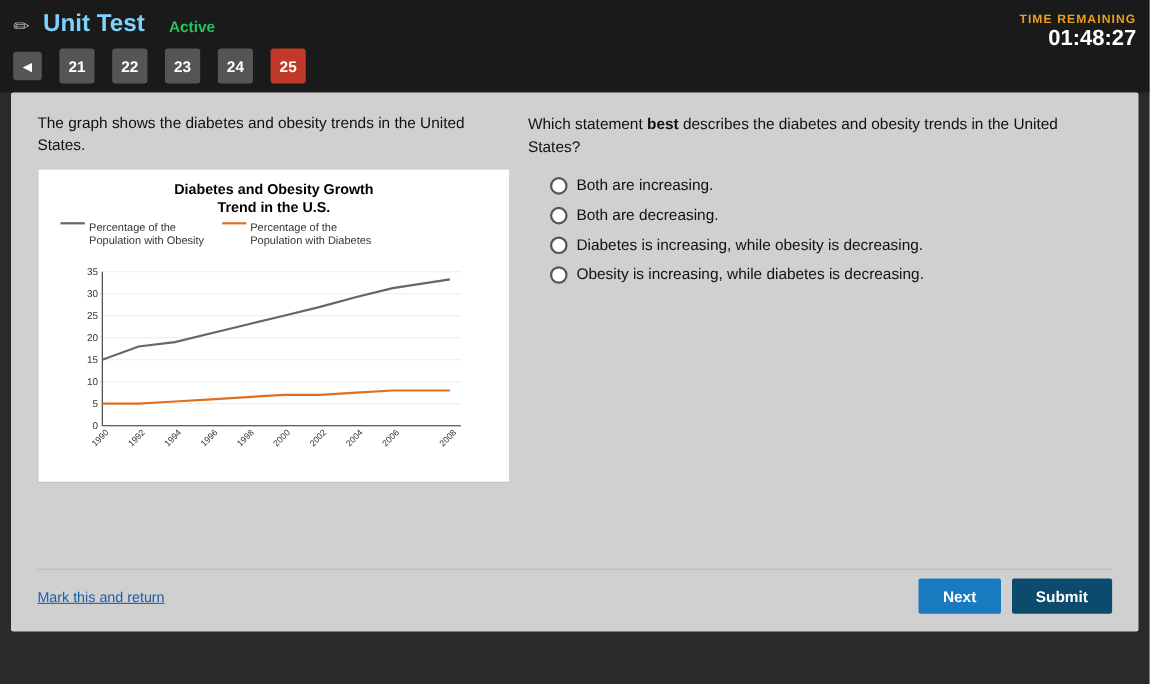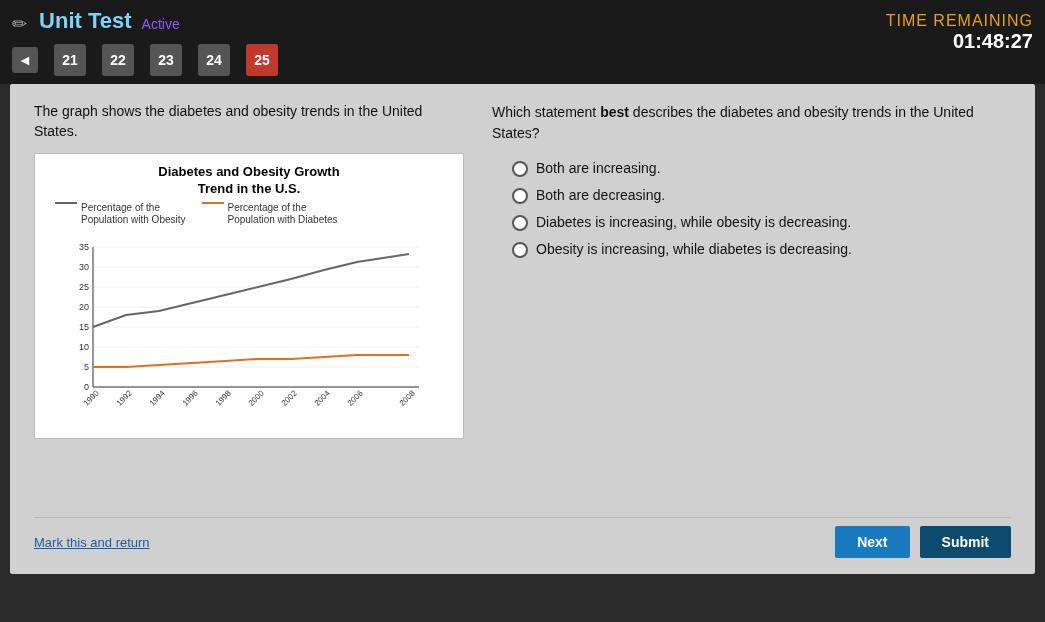--- a/index.html
+++ b/index.html
@@ -22,24 +22,24 @@
       display: flex;
       flex-direction: column;
     }
     .unit-test-title {
       color: #7dd3fc;
       font-size: 22px;
       font-weight: bold;
       margin-bottom: 6px;
     }
     .status-label {
-      color: #8b5cf6;
-      font-size: 14px;
-      margin-left: 4px;
-      font-weight: normal;
+      color: #22c55e;
+      font-size: 14px;
+      margin-left: 16px;
+      font-weight: bold;
     }
     .nav-row {
       display: flex;
       align-items: center;
       gap: 4px;
       padding-bottom: 8px;
     }
     .nav-arrow {
       background: #555;
       color: #fff;
@@ -76,42 +76,42 @@
       font-size: 18px;
       margin-right: 6px;
       cursor: pointer;
     }
     .time-remaining {
       text-align: right;
       color: #fff;
       padding-top: 4px;
     }
     .time-label {
-      font-size: 16px;
+      font-size: 11px;
       color: #e8a020;
-      font-weight: normal;
+      font-weight: bold;
       letter-spacing: 1px;
     }
     .time-value {
       font-size: 20px;
       font-weight: bold;
       color: #fff;
     }
     .main-content {
       background: #d0d0d0;
       margin: 0 10px;
       border-radius: 2px;
       padding: 18px 24px 16px 24px;
       height: 490px;
       display: flex;
       flex-direction: column;
     }
     .content-row {
       display: flex;
-      gap: 28px;
+      gap: 16px;
       flex: 1;
     }
     .left-panel {
       flex: 1;
       max-width: 430px;
     }
     .right-panel {
       flex: 1;
     }
     .question-intro {

